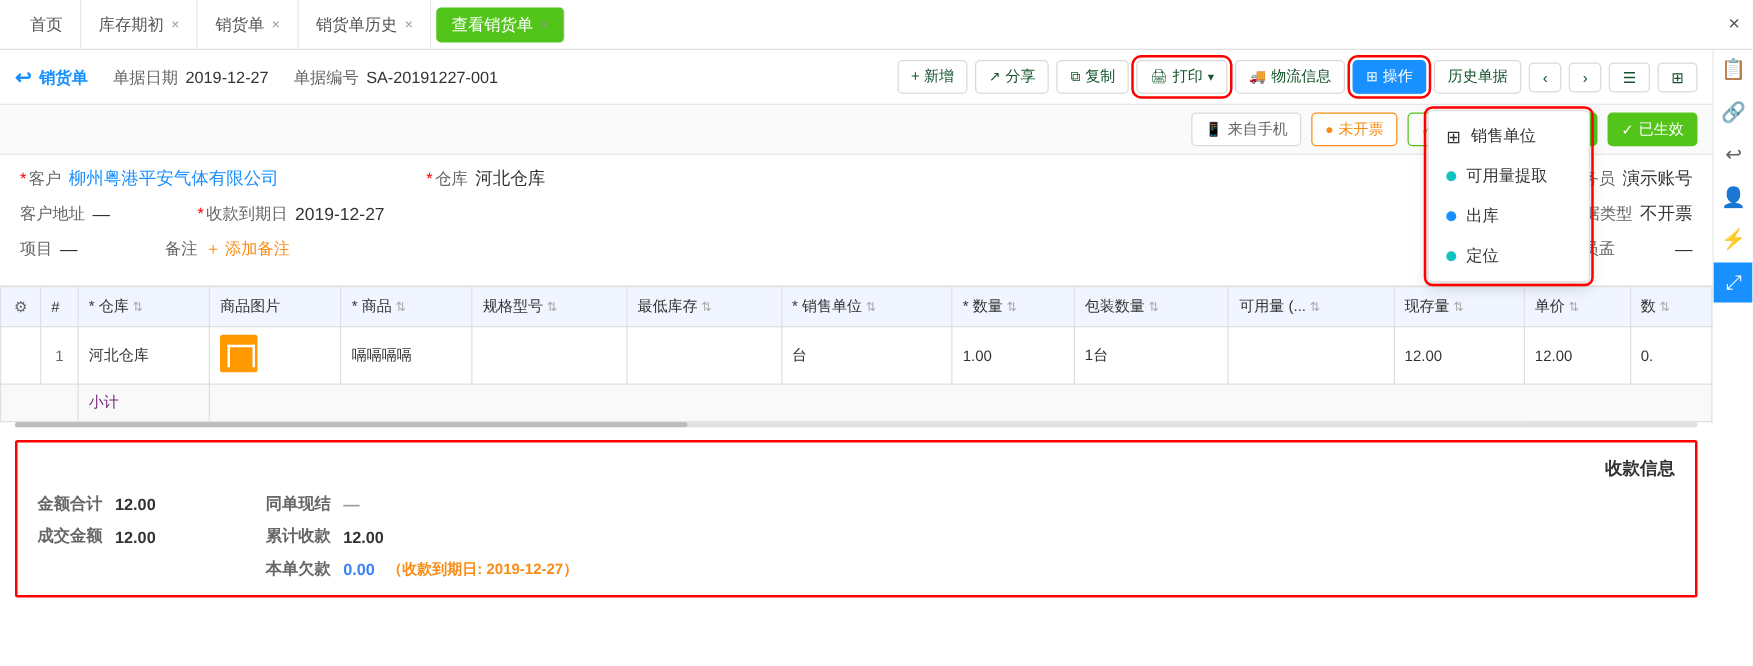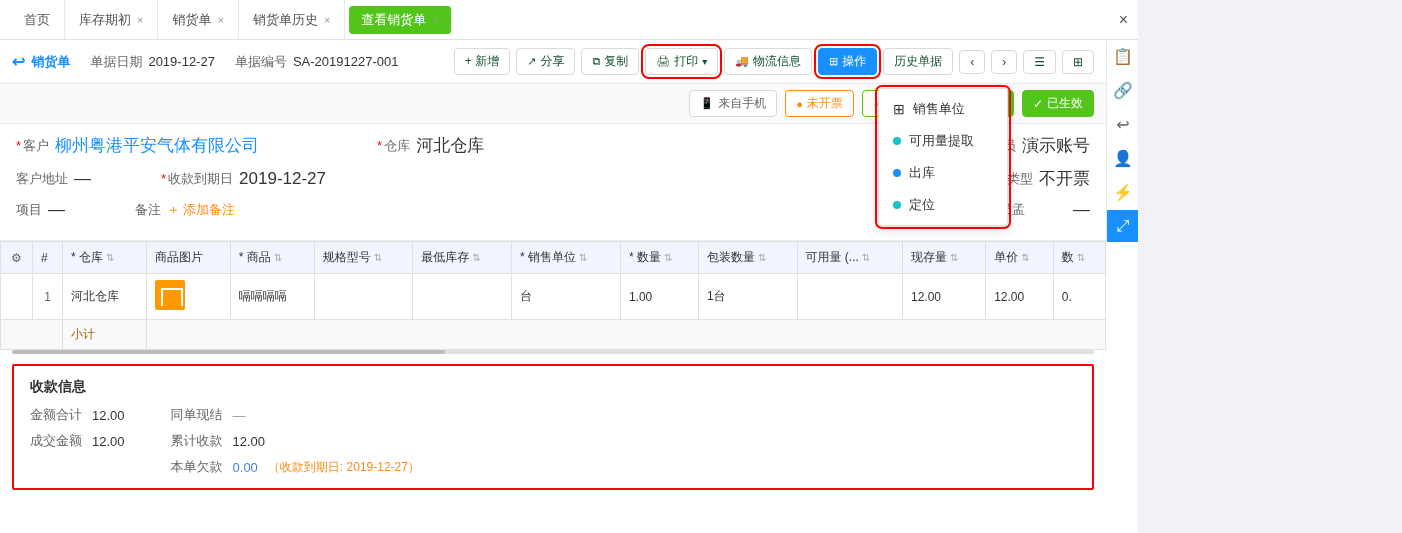--- a/index.html
+++ b/index.html
@@ -73,62 +73,62 @@
 
     
     .form-section {
       padding: 10px 16px; background: #fff;
       border-bottom: 1px solid #eee;
     }
     .form-row { display: flex; align-items: center; gap: 30px; margin-bottom: 10px; flex-wrap: nowrap; }
     .form-field { display: flex; align-items: center; gap: 6px; min-width: 0; text-align: right; }
     .form-label { color: #666; white-space: nowrap; font-size: 13px; }
     .form-label.required::before { content: '*'; color: red; margin-right: 2px; }
-    .form-value { color: #333; white-space: nowrap; font-size: 17px; }
+    .form-value { color: #333; white-space: nowrap; font-size: 14px; }
     .form-link { color: #1890ff; cursor: pointer; }
     .form-add { color: #fa8c16; cursor: pointer; display: flex; align-items: center; gap: 3px; }
 
     
     .table-container { flex: 1; overflow: auto; }
     table { width: 100%; border-collapse: collapse; font-size: 12px; }
     thead tr { background: #f0f5ff; }
     thead th {
       padding: 7px 8px; text-align: left; border: 1px solid #e0e0e0;
       font-weight: normal; white-space: nowrap; color: #333;
     }
     thead th .sort-icon { color: #aaa; font-size: 10px; margin-left: 3px; }
     tbody tr { background: #fff; }
     tbody td {
       padding: 6px 8px; border: 1px solid #e0e0e0;
       white-space: nowrap; color: #333;
     }
-    .subtotal-row td { background: #f9f9f9; color: #a16207; font-size: 12px; }
+    .subtotal-row td { background: #f9f9f9; color: #701a75; font-size: 12px; }
     .gear-cell { text-align: center; color: #666; }
     .row-num { text-align: center; color: #666; }
 
     
     .product-img {
       width: 30px; height: 30px; background: #ff9900;
       display: inline-block; border-radius: 2px;
       position: relative; overflow: hidden;
     }
     .product-img::after {
       content: ''; position: absolute;
       top: 8px; left: 6px;
       width: 18px; height: 16px;
       border: 2px solid #fff; border-bottom: none;
     }
 
     
     .payment-section {
       border: 2px solid red; margin: 8px 12px;
-      padding: 12px 16px; background: #fff; border-radius: 2px;
+      padding: 12px 16px; background: #fff; border-radius: 2px; text-align: right;
     }
     .payment-title { font-weight: bold; font-size: 14px; margin-bottom: 10px; }
-    .payment-grid { display: flex; gap: 46px; }
+    .payment-grid { display: flex; gap: 88px; font-weight: bold; }
     .payment-col { display: flex; flex-direction: column; gap: 8px; }
     .payment-row { display: flex; align-items: center; gap: 10px; }
     .payment-label { color: #666; white-space: nowrap; }
     .payment-value { color: #333; }
     .payment-red { color: #3b82f6; }
     .payment-gray { color: #999; }
 
     
     .dropdown-menu {
       position: absolute;
@@ -170,21 +170,21 @@
       border-radius: 2px; position: relative;
     }
     .scroll-thumb {
       position: absolute; left: 0; top: 0;
       width: 40%; height: 100%; background: #bbb; border-radius: 2px;
     }
   </style>
 </head>
 <body>
 
-<div style="width:1138px; height:533px; overflow:hidden; position:relative; background:#fff;">
+<div style="width:1402px; height:533px; overflow:hidden; position:relative; background:#fff;">
 
   <div class="tab-bar">
     <div class="tab-item">
       <span>首页</span>
     </div>
     <div class="tab-item">
       <span>库存期初</span>
       <span class="close-icon">×</span>
     </div>
     <div class="tab-item">

